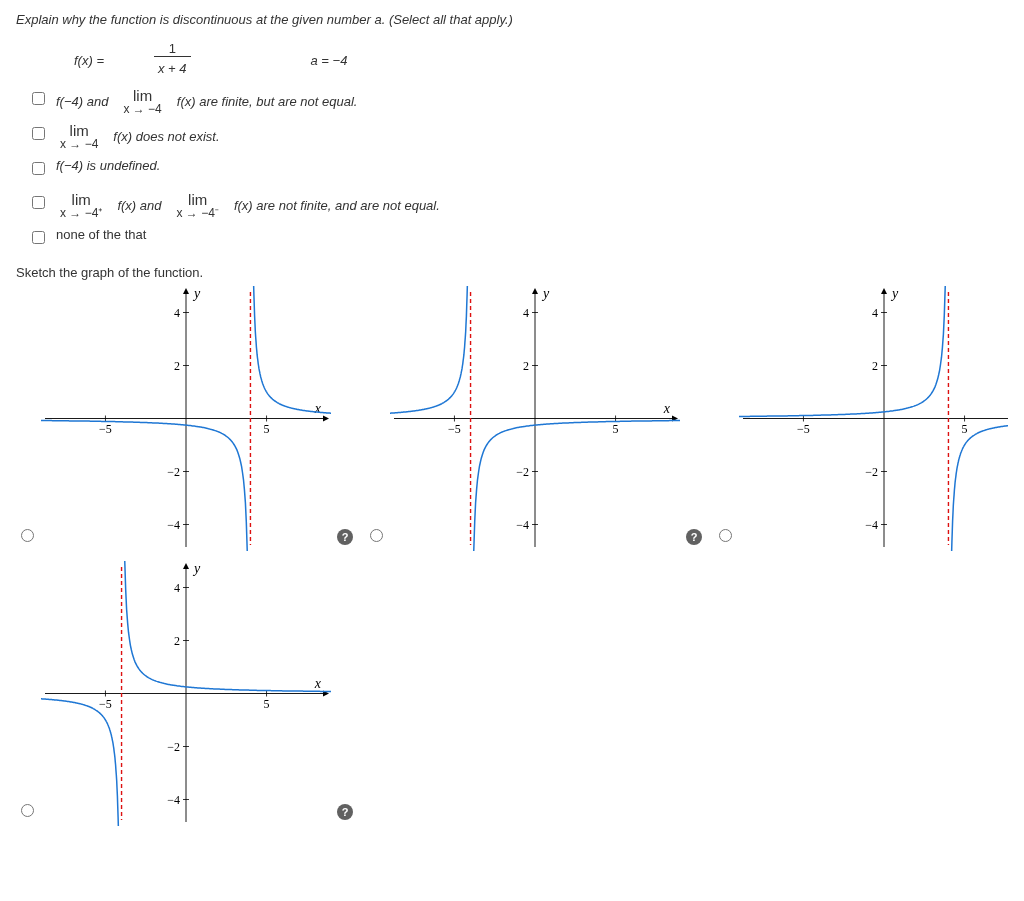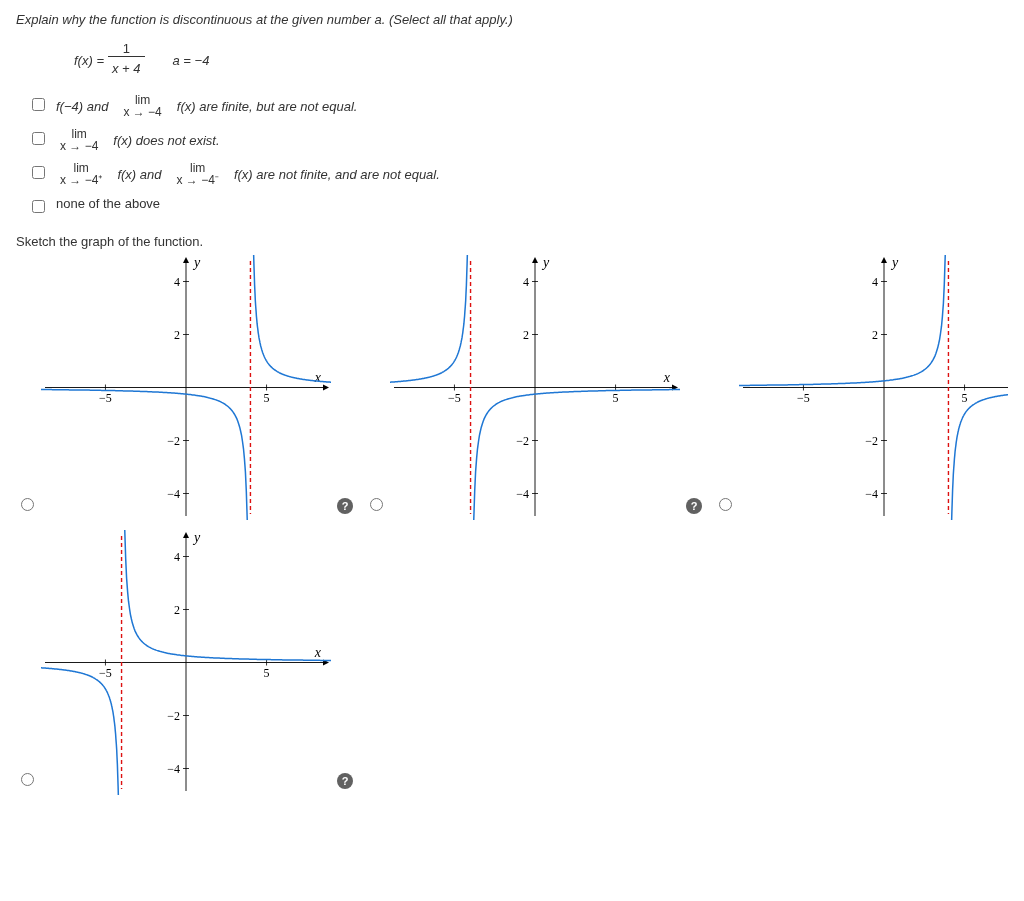--- a/index.html
+++ b/index.html
@@ -8,24 +8,25 @@
     color: #333;
     margin: 12px 16px;
     background: #fff;
   }
   .question-text {
     font-style: italic;
     margin-bottom: 14px;
   }
   .func-line {
     margin-left: 58px;
-    margin-bottom: 14px;
+    margin-bottom: 8px;
     display: flex;
     align-items: center;
     font-style: italic;
+    gap: 46px;
   }
   .frac {
     display: inline-flex;
     flex-direction: column;
     align-items: center;
     vertical-align: middle;
     margin: 0 4px;
     font-style: normal;
   }
   .frac .num { padding: 0 4px; }
@@ -49,21 +50,21 @@
   .opt-label { display: flex; align-items: center; flex-wrap: wrap; gap: 11px; }
   .lim-block {
     display: inline-flex;
     flex-direction: column;
     align-items: center;
     justify-content: center;
     line-height: 1;
     margin: 0 4px;
     font-style: normal;
   }
-  .lim-block .top { font-size: 12px; text-align: center; }
+  .lim-block .top { font-size: 15px; text-align: center; }
   .lim-block .sub { font-size: 12px; }
   .ital { font-style: italic; }
   .sketch-text { margin: 10px 0 6px 0; }
   .graph-row { display: flex; align-items: flex-end; gap: 12px; margin-bottom: 10px; }
   .graph-cell { display: flex; align-items: flex-end; gap: 4px; }
   .graph-cell .radio { align-self: flex-end; margin-bottom: 6px; }
   .graph-cell .radio input { width:13px; height:13px; }
   .plot {
     width: 290px;
     height: 265px;
@@ -125,41 +126,47 @@
     <input type="checkbox" style="">
     <div class="opt-label">
       <span class="lim-block">
         <span class="top">lim</span>
         <span class="sub">x → −4</span>
       </span>
       <span class="ital">f(x) does not exist.</span>
     </div>
   </div>
 
+  <div class="opt">
+    <input type="checkbox" style="">
+    <div class="opt-label">
+      <span class="ital">f(−4) is undefined.</span>
+    </div>
+  </div>
 
   <div class="opt">
     <input type="checkbox" style="">
     <div class="opt-label">
       <span class="lim-block">
         <span class="top">lim</span>
         <span class="sub">x → −4⁺</span>
       </span>
       <span class="ital">f(x) and</span>
       <span class="lim-block">
         <span class="top">lim</span>
         <span class="sub">x → −4⁻</span>
       </span>
       <span class="ital">f(x) are not finite, and are not equal.</span>
     </div>
   </div>
 
   <div class="opt">
     <input type="checkbox" style="">
     <div class="opt-label">
-      <span>none of the above</span>
+      <span>none of the that</span>
     </div>
   </div>
 </div>
 
 <div class="sketch-text">Sketch the graph of the function.</div>
 
 <div class="graph-row">
   <div class="graph-cell">
     <span class="radio"><input type="radio" name="g" style=""></span>
     <div class="plot"><svg viewBox="0 0 290 265">

